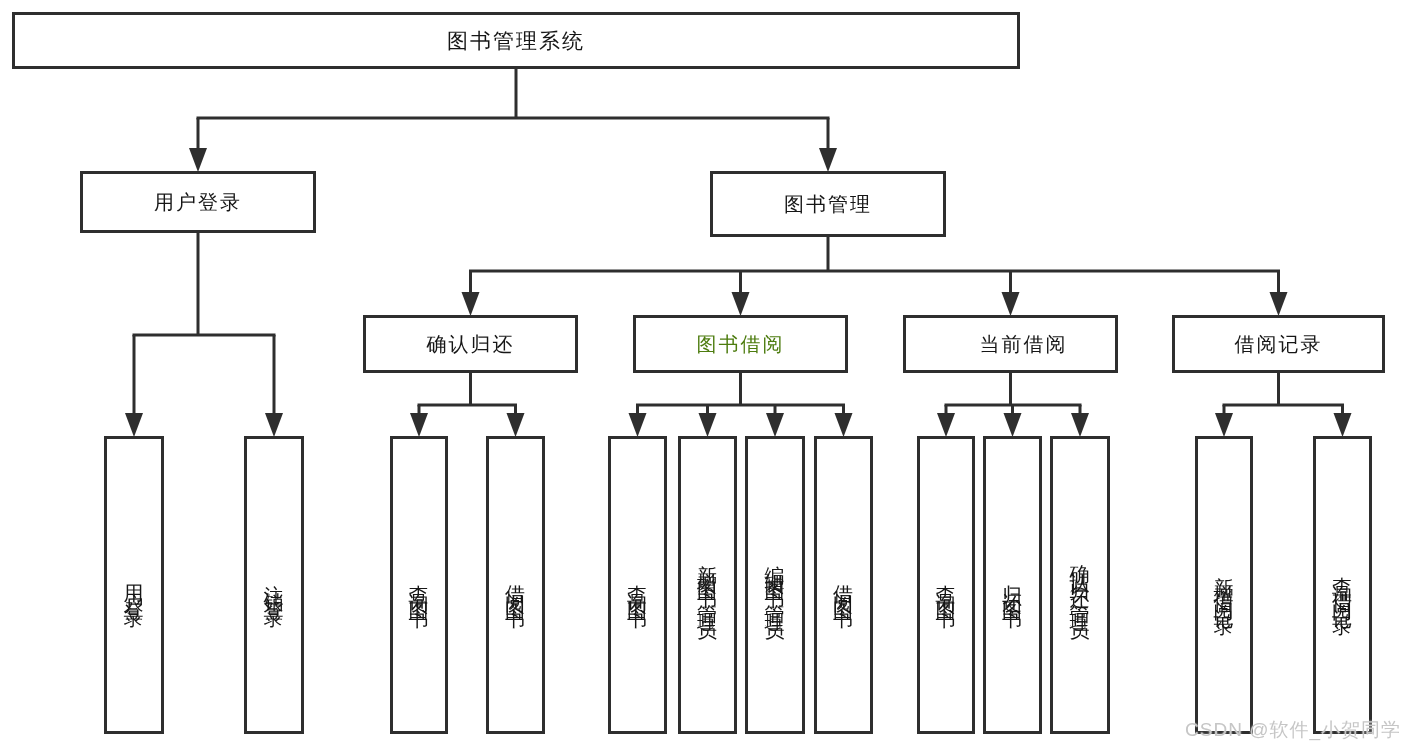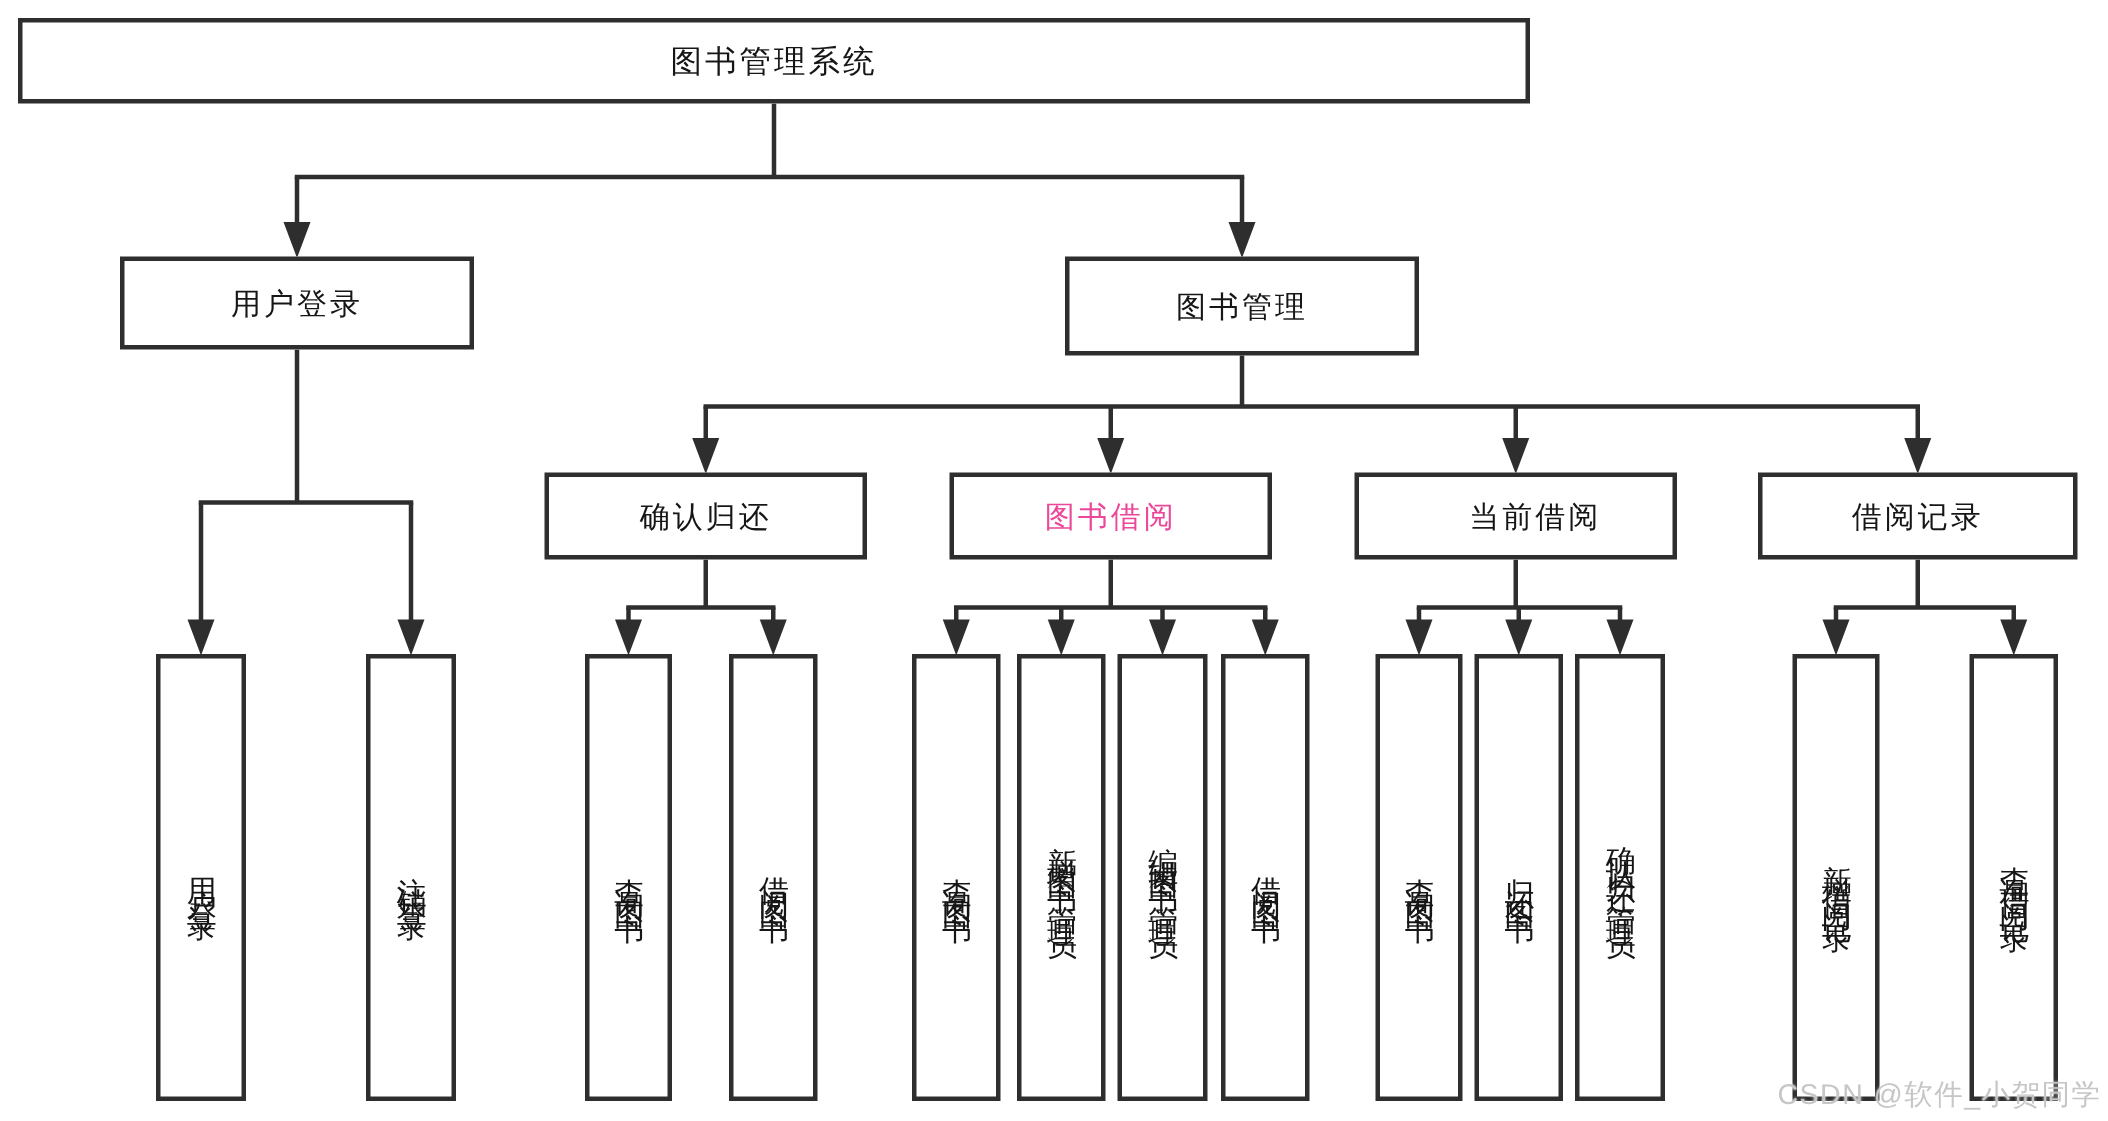--- a/index.html
+++ b/index.html
@@ -114,21 +114,21 @@
   <div class="node" id="n-grp_user" style="left: 80px; top: 171px; width: 236px; height: 62px; border-color: rgb(46, 46, 46); color: rgb(22, 22, 22);">
     <span class="lbl">用户登录</span>
   </div>
   <div class="node" id="n-grp_book" style="left: 710px; top: 171px; width: 236px; height: 66px; border-color: rgb(46, 46, 46); color: rgb(22, 22, 22);">
     <span class="lbl">图书管理</span>
   </div>
 
   <div class="node" id="n-sec_new" style="left: 363px; top: 315px; width: 215px; height: 58px; border-color: rgb(46, 46, 46); color: rgb(22, 22, 22);">
     <span class="lbl">确认归还</span>
   </div>
-  <div class="node" id="n-sec_borrow" style="left: 633px; top: 315px; width: 215px; height: 58px; border-color: rgb(46, 46, 46); color: #ec4899; font-family: Liberation Serif, serif;">
+  <div class="node" id="n-sec_borrow" style="left: 633px; top: 315px; width: 215px; height: 58px; border-color: rgb(46, 46, 46); color: #4d7c0f; font-family: Liberation Serif, serif;">
     <span class="lbl">图书借阅</span>
   </div>
   <div class="node" id="n-sec_current" style="left: 903px; top: 315px; width: 215px; height: 58px; border-color: rgb(46, 46, 46); color: rgb(22, 22, 22); padding-left: 26px;">
     <span class="lbl">当前借阅</span>
   </div>
   <div class="node" id="n-sec_record" style="left: 1172px; top: 315px; width: 213px; height: 58px; border-color: rgb(46, 46, 46); color: rgb(22, 22, 22);">
     <span class="lbl">借阅记录</span>
   </div>
 
   <div class="node v" id="n-leaf_user_login" style="left: 104px; top: 436px; width: 60px; height: 298px; border-color: rgb(46, 46, 46); color: rgb(22, 22, 22);">

